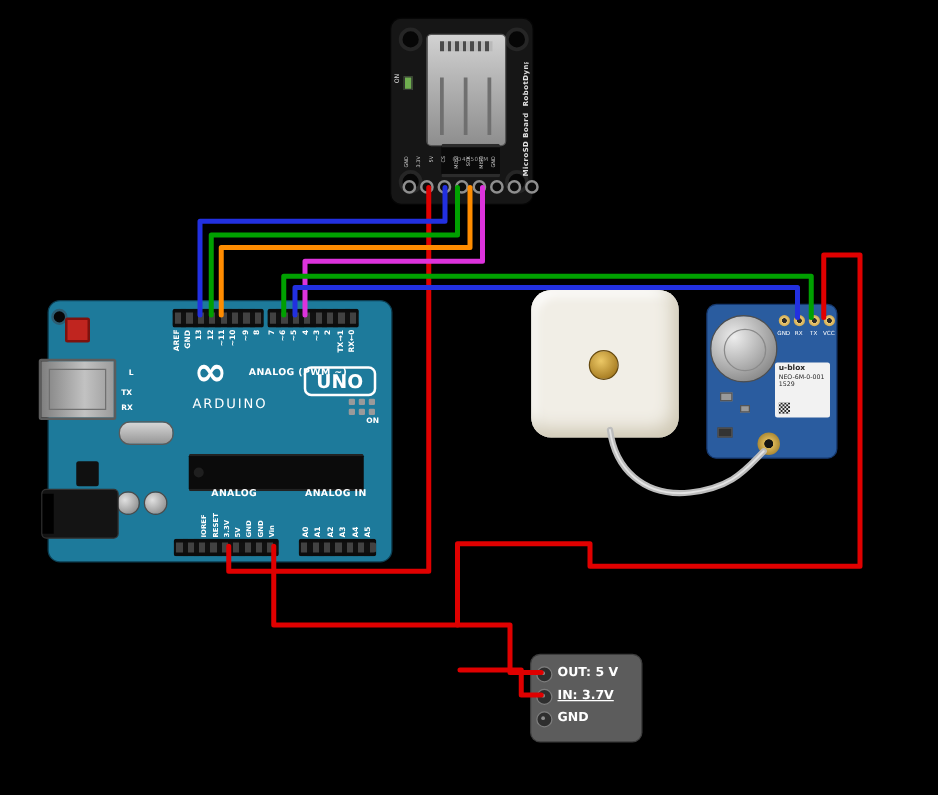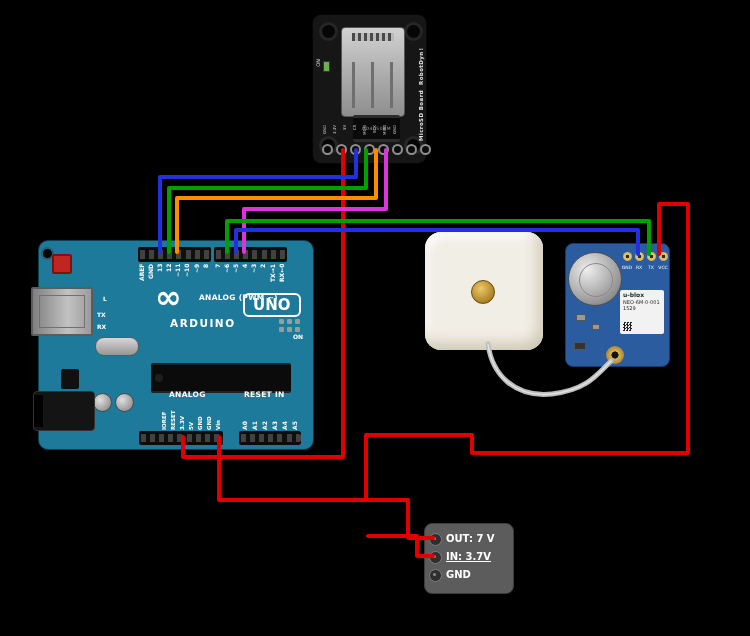--- a/index.html
+++ b/index.html
@@ -38,21 +38,21 @@
   .vlabels span{display:block;height:100%;writing-mode:vertical-rl;transform:rotate(180deg);
      font-size:6px;font-weight:bold;color:#fff;overflow:hidden;}
   .vlabels.below span{text-align:end;}
   .vlabels.above span{text-align:start;}
   .board-caption{position:absolute;color:#fff;font-weight:bold;font-size:7.5px;letter-spacing:.3px;}
   #reset-btn{position:absolute;left:13px;top:13px;width:16px;height:16px;background:#c0251f;border:2px solid #7d120e;border-radius:2px;}
   .hole{position:absolute;width:9px;height:9px;border-radius:50%;background:#060606;border:2px solid #2c5d72;}
   .icsp{position:absolute;display:grid;grid-template-columns:repeat(3,5px);grid-gap:3px;}
   .icsp i{width:5px;height:5px;background:#9a9a9a;border-radius:1px;}
   #logo-inf{position:absolute;left:116px;top:40px;color:#fff;font-size:32px;font-weight:bold;line-height:32px;}
-  #brand{position:absolute;left:131px;top:76px;color:#fff;font-size:10.5px;font-weight:bold;letter-spacing:1.5px;text-align:center;}
+  #brand{position:absolute;left:115px;top:76px;color:#fff;font-size:10.5px;font-weight:normal;letter-spacing:1.5px;text-align:center;}
   #uno-box{position:absolute;left:204px;top:52px;border:2px solid #fff;border-radius:6px;
            color:#fff;font-size:15px;font-weight:bold;padding:1px 8px;}
   .tiny-label{position:absolute;color:#fff;font-size:6px;font-weight:bold;}
   #osc{position:absolute;left:56px;top:96px;width:42px;height:17px;border-radius:9px;
        background:linear-gradient(180deg,#d6d6d6,#969696);border:1px solid #5a5a5a;}
   #atmega{position:absolute;left:112px;top:122px;width:140px;height:26px;background:#0b0b0b;border-radius:2px;
           border-top:2px solid #222;border-bottom:2px solid #222;}
   #atmega i{position:absolute;left:4px;top:9px;width:8px;height:8px;border-radius:50%;background:#1f1f1f;}
   .cap{position:absolute;width:17px;height:17px;border-radius:50%;
        background:radial-gradient(circle at 35% 35%,#e0e0e0,#9a9a9a 70%,#6e6e6e);border:1px solid #4a4a4a;}
@@ -187,21 +187,21 @@
     <div id="brand">ARDUINO</div>
     <div id="uno-box">UNO</div>
     <div id="osc"></div>
     <div id="atmega">
         <i></i>
       </div>
     <div class="cap" style="left:54px;top:152px;"></div>
     <div class="cap" style="left:76px;top:152px;"></div>
     <div id="blk-pad"></div>
     <div class="board-caption" style="left:130px;top:149px;">ANALOG</div>
-    <div class="board-caption" style="left:205px;top:149px;">RESET IN</div>
+    <div class="board-caption" style="left:205px;top:149px;">ANALOG IN</div>
     <div class="vlabels above" style="left:122px;top:162px;height:27px;">
         <span style="width: 9px; font-size: 5.5px;">IOREF</span>
         <span style="width: 9px; font-size: 5.5px;">RESET</span>
         <span style="width: 9px; font-size: 5.5px;">3.3V</span>
         <span style="width: 9px; font-size: 5.5px;">5V</span>
         <span style="width: 9px; font-size: 5.5px;">GND</span>
         <span style="width: 9px; font-size: 5.5px;">GND</span>
         <span style="width: 9px; font-size: 5.5px;">Vin</span>
       </div>
     <div class="vlabels above" style="left:202px;top:162px;height:27px;">
@@ -258,21 +258,21 @@
   <div id="power-module" class="abs">
     <div class="pm-pin" style="top:9px;">
         <i></i>
       </div>
     <div class="pm-pin" style="top:27px;">
         <i></i>
       </div>
     <div class="pm-pin" style="top:45px;">
         <i></i>
       </div>
-    <div class="pm-label" style="top:9px;">OUT: 7 V</div>
+    <div class="pm-label" style="top:9px;">OUT: 5 V</div>
     <div class="pm-label" style="top:27px;text-decoration:underline;">IN: 3.7V</div>
     <div class="pm-label" style="top:45px;">GND</div>
   </div>
 
   <svg id="wires" xmlns="http://www.w3.org/2000/svg">
     <path d="M488 344 C492 374 514 398 552 394 C586 390 596 376 611 361" fill="none" stroke="#bdbdbd" stroke-width="5" stroke-linecap="round"></path>
     <path d="M488 344 C492 374 514 398 552 394 C586 390 596 376 611 361" fill="none" stroke="#e4e4e4" stroke-width="1.5" stroke-linecap="round"></path>
   <polyline points="343,150 343,457 183,457 183,437" fill="none" stroke="#e00000" stroke-width="4" stroke-linejoin="round" stroke-linecap="round"></polyline>
       <polyline points="356,150 356,177 160,177 160,252" fill="none" stroke="#2230e0" stroke-width="4" stroke-linejoin="round" stroke-linecap="round"></polyline>
       <polyline points="366,150 366,188 169,188 169,252" fill="none" stroke="#00a000" stroke-width="4" stroke-linejoin="round" stroke-linecap="round"></polyline>

